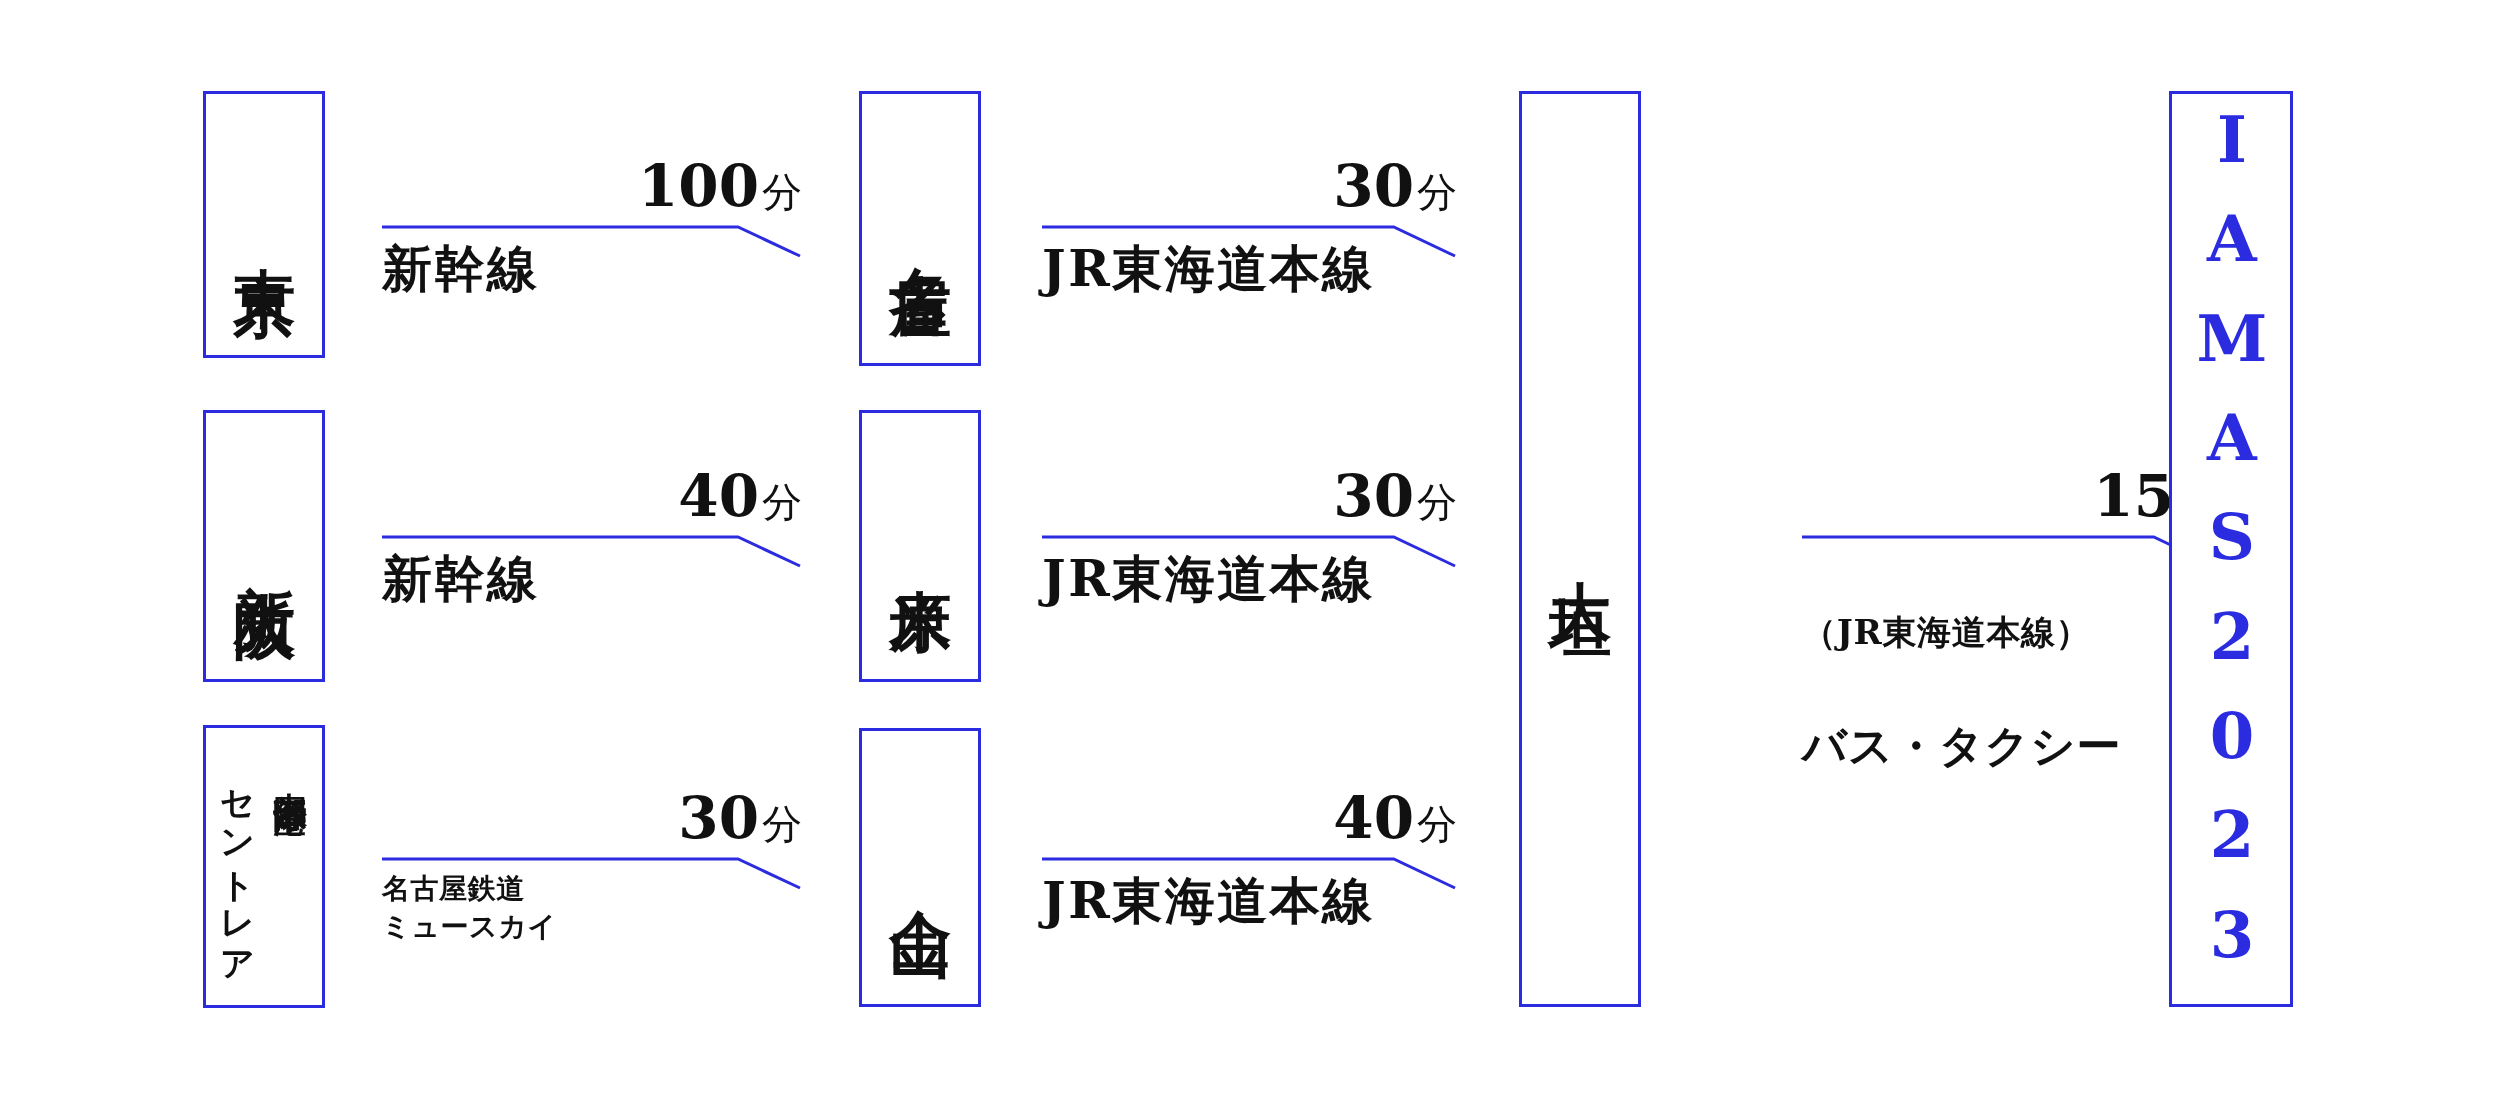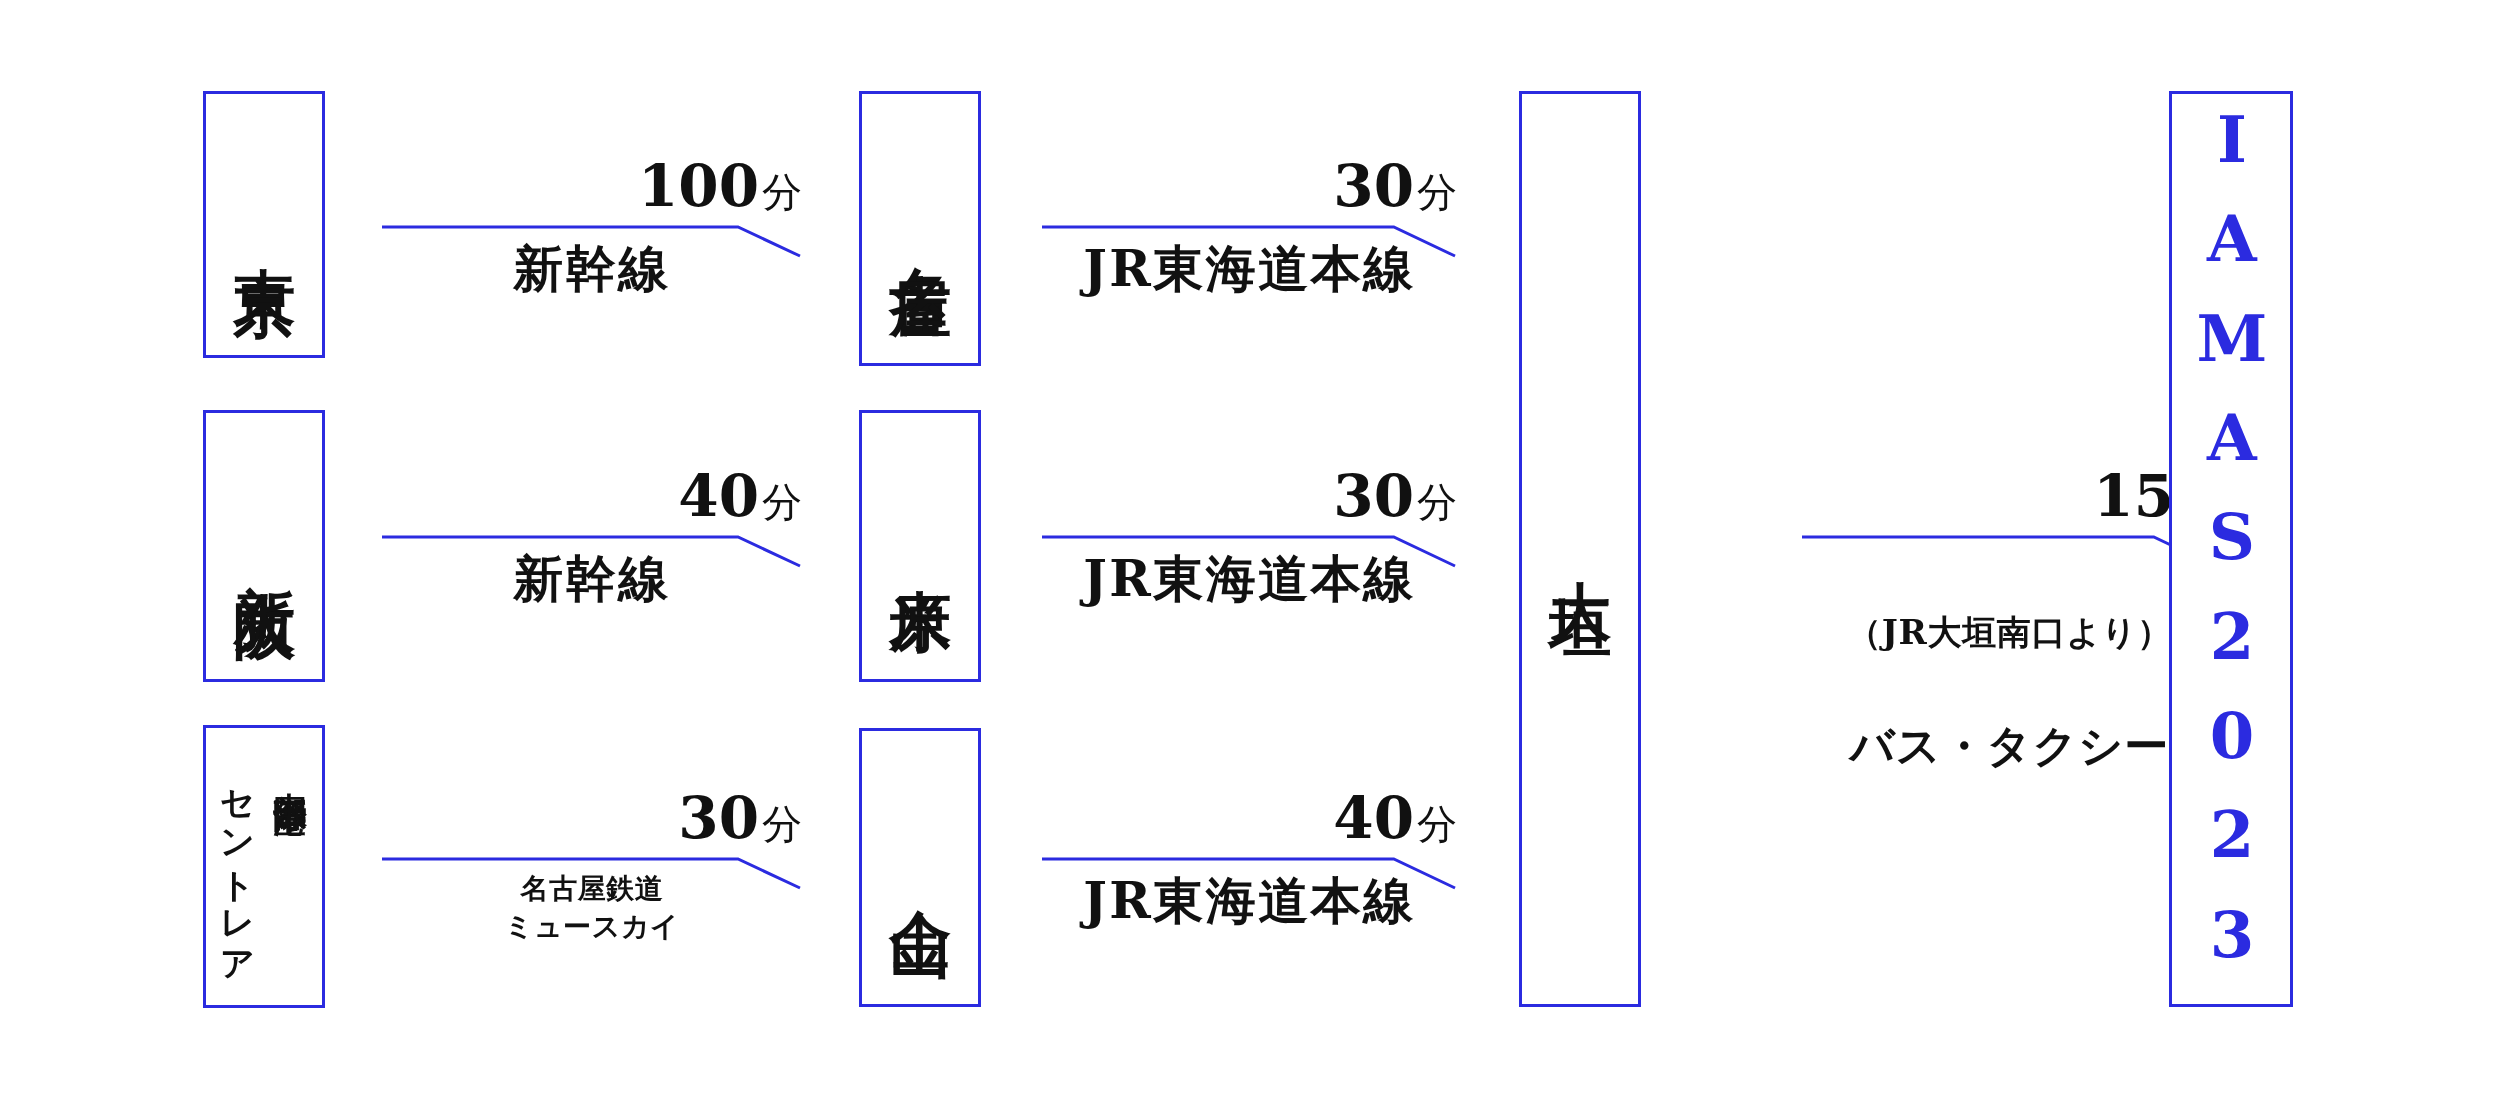--- a/index.html
+++ b/index.html
@@ -80,21 +80,20 @@
   }
   .leg-time .unit{
     font-size:40px;
     font-weight:500;
     margin-left:3px;
   }
   .leg-line{
     position:absolute;
     left:0;right:0;
     top:15px;
-    text-align:center;
     color:var(--ink);
     font-size:50px;
     font-weight:600;
     letter-spacing:0.05em;
     line-height:1.25;
     white-space:pre-line;
   }
   .leg-line.sans{
     font-family:"Liberation Sans","DejaVu Sans",sans-serif;
     font-size:28px;
@@ -191,21 +190,21 @@
   <div class="box" style="left:1519px;top:91px;width:122px;height:916px;">
     <div class="vtext hub">大垣</div>
   </div>
 
   <div class="leg" style="left:1802px;top:533px;width:415px;">
     <div class="leg-time"><span>15</span><span class="unit">分</span></div>
     <svg class="leg-arrow" viewBox="0 0 420 36" preserveAspectRatio="none">
         <polyline points="0,4 356,4 418,33"></polyline>
       </svg>
     <div class="leg-line">
-      <span class="note">（JR大垣南口より）</span>
+      <span class="note">（JR東海道本線）</span>
       <span class="mode">バス・タクシー</span>
     </div>
   </div>
 
   <div class="box" style="left:2169px;top:91px;width:124px;height:916px;">
     <div class="vtext dest">IAMAS2023</div>
   </div>
 
 </div>
 

